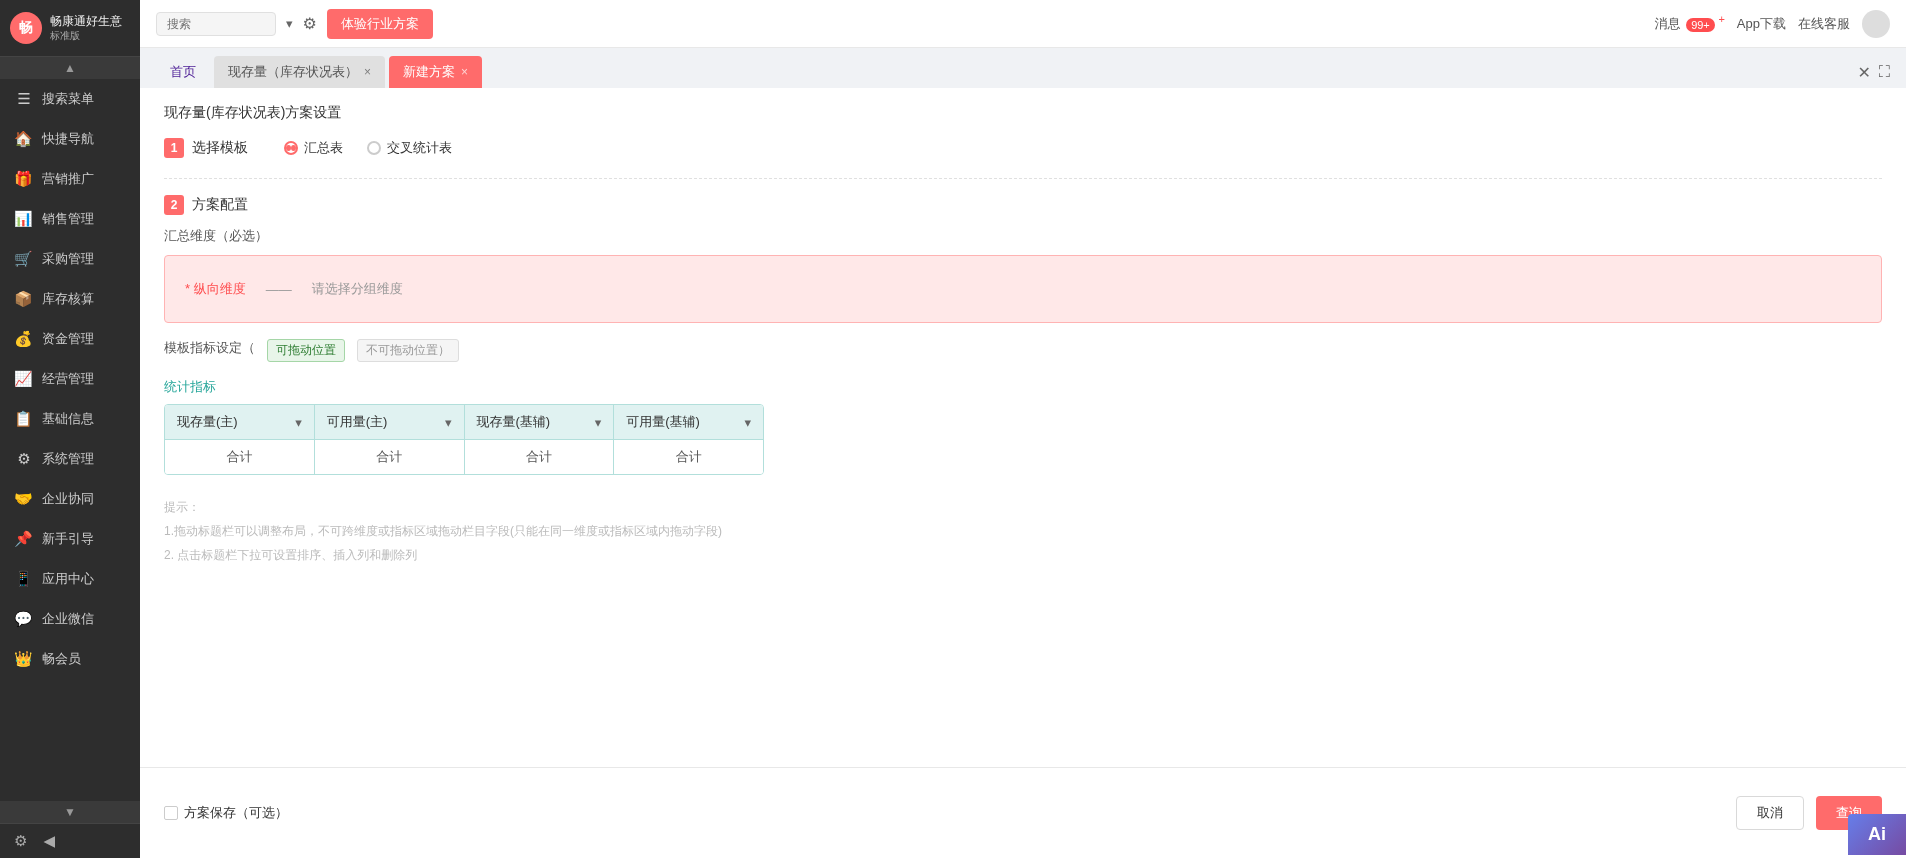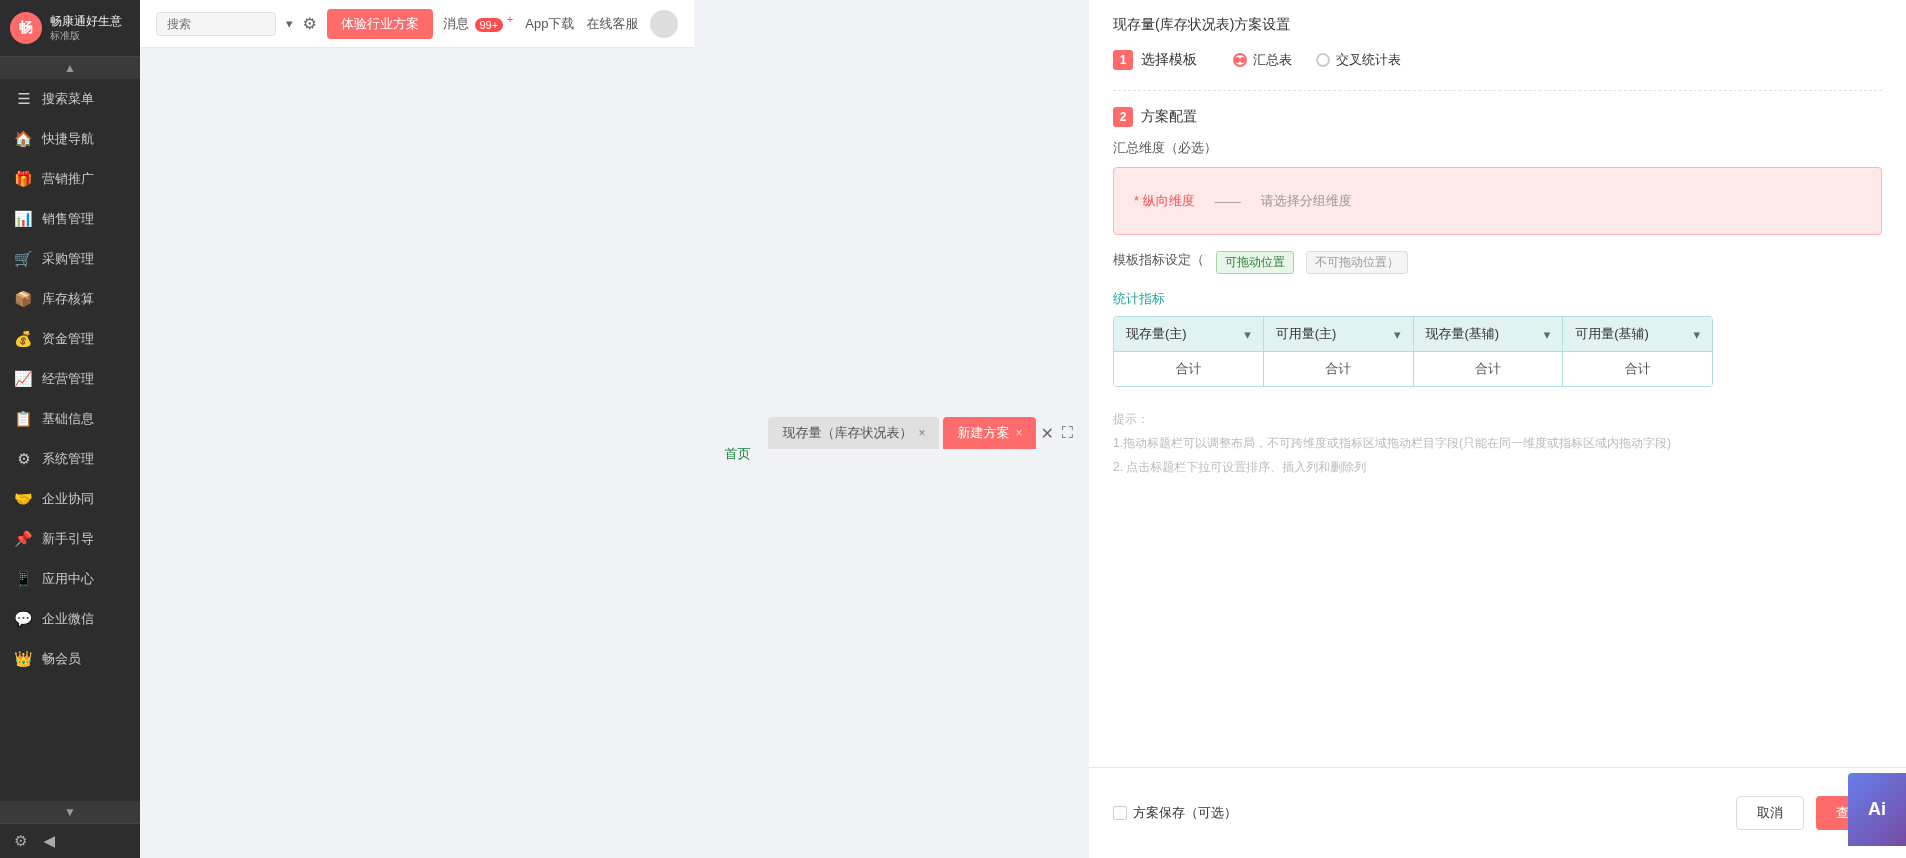--- a/index.html
+++ b/index.html
@@ -64,21 +64,21 @@
     .sidebar-footer-btn {
       color: #aaa;
       cursor: pointer;
       font-size: 15px;
     }
 
     
     .main {
       flex: 1;
       display: flex;
-      flex-direction: row;
+      flex-direction: column;
       background: #f0f2f5;
       overflow: hidden;
     }
 
     
     .topbar {
       background: #fff;
       height: 48px;
       display: flex;
       align-items: center;
@@ -162,23 +162,22 @@
       color: white;
     }
     .tab-close {
       font-size: 12px;
       cursor: pointer;
       opacity: 0.7;
     }
     .tab-home {
       padding: 7px 14px;
       font-size: 13px;
-      color: #15803d;
-      cursor: pointer;
-      margin-top: 42px;
+      color: #4c1d95;
+      cursor: pointer;
     }
 
     
     .content {
       flex: 1;
       background: white;
       overflow-y: auto;
       padding: 16px 24px;
       position: relative;
     }
@@ -422,25 +421,25 @@
     }
     .win-btn {
       font-size: 16px;
       cursor: pointer;
       color: #666;
     }
 
     
     .ai-badge {
       position: fixed;
-      bottom: 12px;
+      bottom: 3px;
       right: 0;
       background: linear-gradient(135deg, #667eea 0%, #764ba2 100%);
       color: white;
-      padding: 26px 20px;
+      padding: 10px 20px;
       font-size: 18px;
       font-weight: bold;
       border-radius: 4px 0 0 0;
     }
   </style>
 </head>
 <body>
 
 <div class="sidebar">
   <div class="sidebar-logo">

